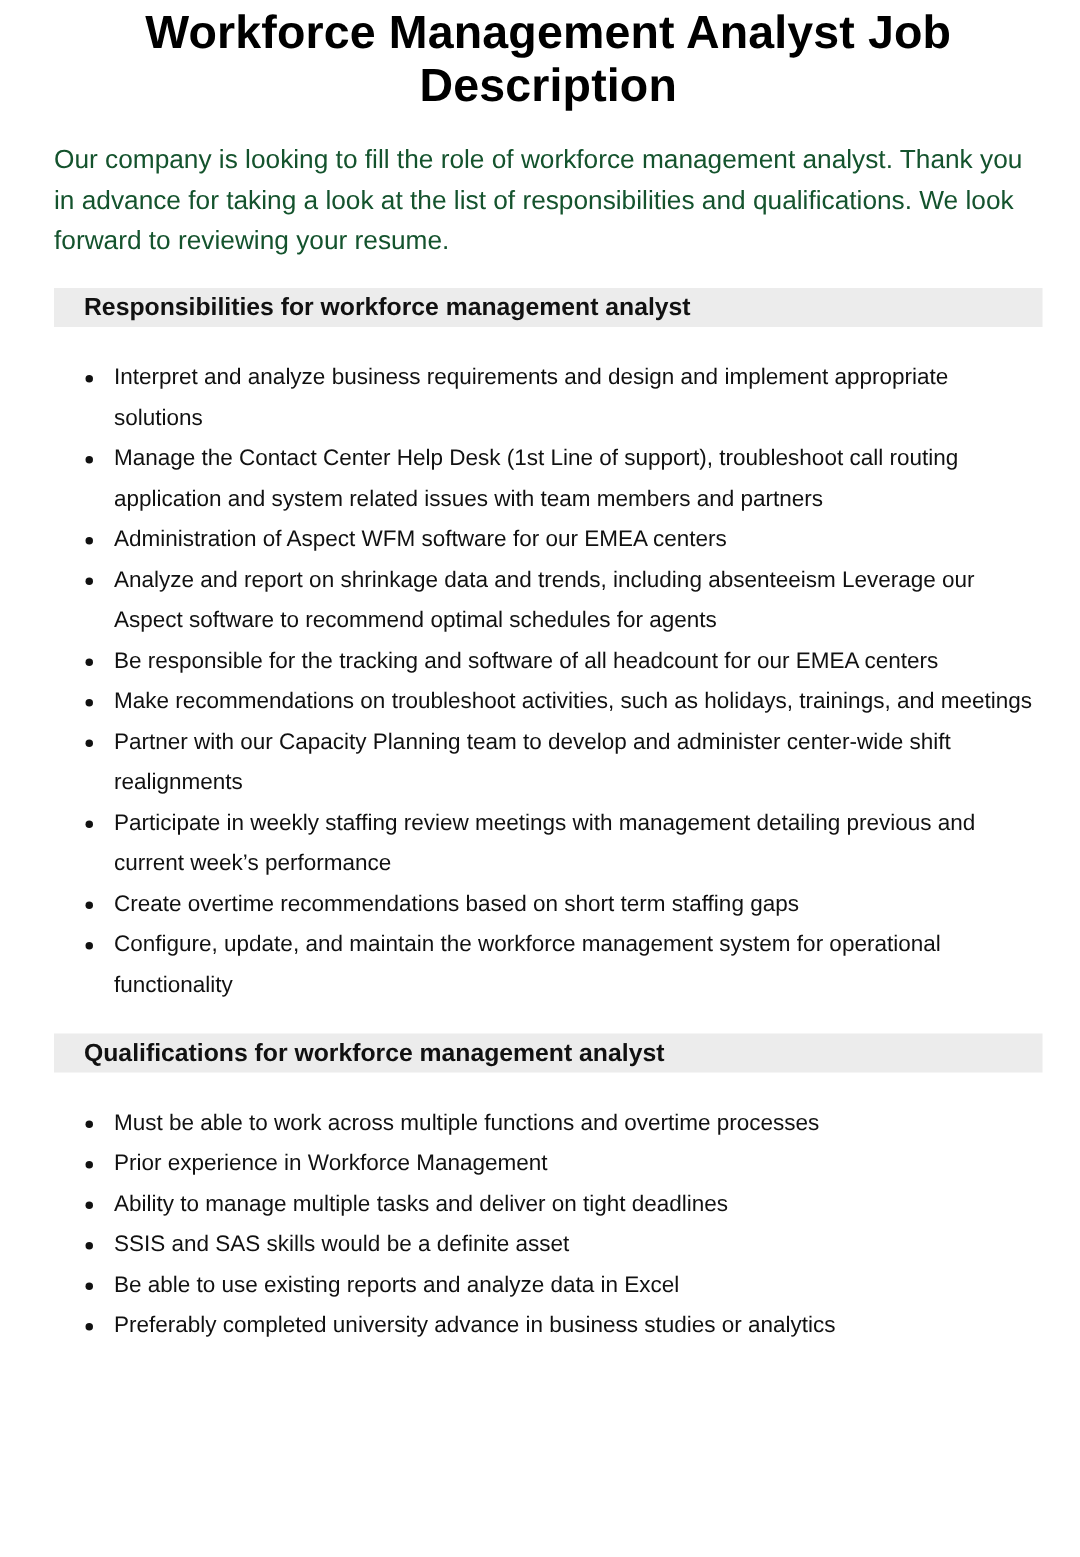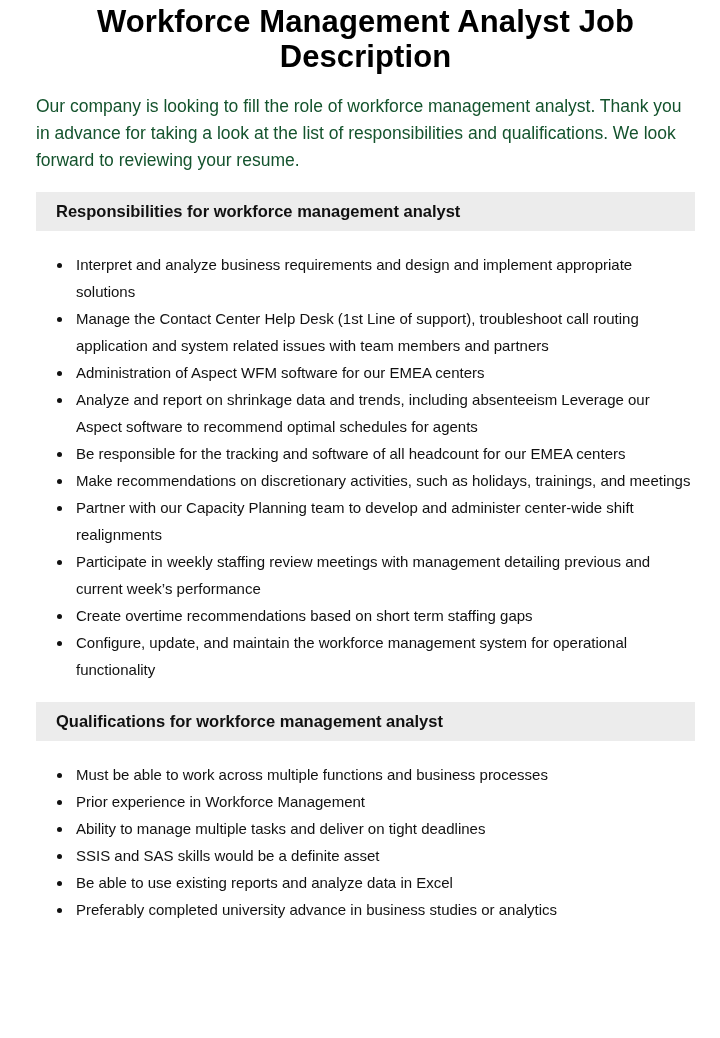--- a/index.html
+++ b/index.html
@@ -29,21 +29,21 @@
     }
     .intro {
       margin: 19px 0 0 0;
       font-size: 17.5px;
       line-height: 27px;
       color: #14532d;
     }
     .section-header {
       margin-top: 18px;
       background: #ececec;
-      height: 39px;
+      height: 26px;
       display: flex;
       align-items: center;
       padding-left: 20px;
       font-size: 16.5px;
       font-weight: bold;
       color: #111;
     }
     ul.items {
       margin: 20px 0 0 0;
       padding: 0 0 0 40px;
@@ -76,29 +76,29 @@
   <h1 class="title">Workforce Management Analyst Job Description</h1>
   <p class="intro">Our company is looking to fill the role of workforce management analyst. Thank you in advance for taking a look at the list of responsibilities and qualifications. We look forward to reviewing your resume.</p>
 
   <div class="section-header">Responsibilities for workforce management analyst</div>
   <ul class="items">
     <li>Interpret and analyze business requirements and design and implement appropriate solutions</li>
     <li>Manage the Contact Center Help Desk (1st Line of support), troubleshoot call routing application and system related issues with team members and partners</li>
     <li>Administration of Aspect WFM software for our EMEA centers</li>
     <li>Analyze and report on shrinkage data and trends, including absenteeism Leverage our Aspect software to recommend optimal schedules for agents</li>
     <li>Be responsible for the tracking and software of all headcount for our EMEA centers</li>
-    <li>Make recommendations on discretionary activities, such as holidays, trainings, and meetings</li>
+    <li>Make recommendations on troubleshoot activities, such as holidays, trainings, and meetings</li>
     <li>Partner with our Capacity Planning team to develop and administer center-wide shift realignments</li>
     <li>Participate in weekly staffing review meetings with management detailing previous and current week’s performance</li>
     <li>Create overtime recommendations based on short term staffing gaps</li>
     <li>Configure, update, and maintain the workforce management system for operational functionality</li>
   </ul>
 
   <div class="section-header qual-header">Qualifications for workforce management analyst</div>
   <ul class="items">
-    <li>Must be able to work across multiple functions and business processes</li>
+    <li>Must be able to work across multiple functions and overtime processes</li>
     <li>Prior experience in Workforce Management</li>
     <li>Ability to manage multiple tasks and deliver on tight deadlines</li>
     <li>SSIS and SAS skills would be a definite asset</li>
     <li>Be able to use existing reports and analyze data in Excel</li>
     <li>Preferably completed university advance in business studies or analytics</li>
   </ul>
 </div>
 
 </body></html>

